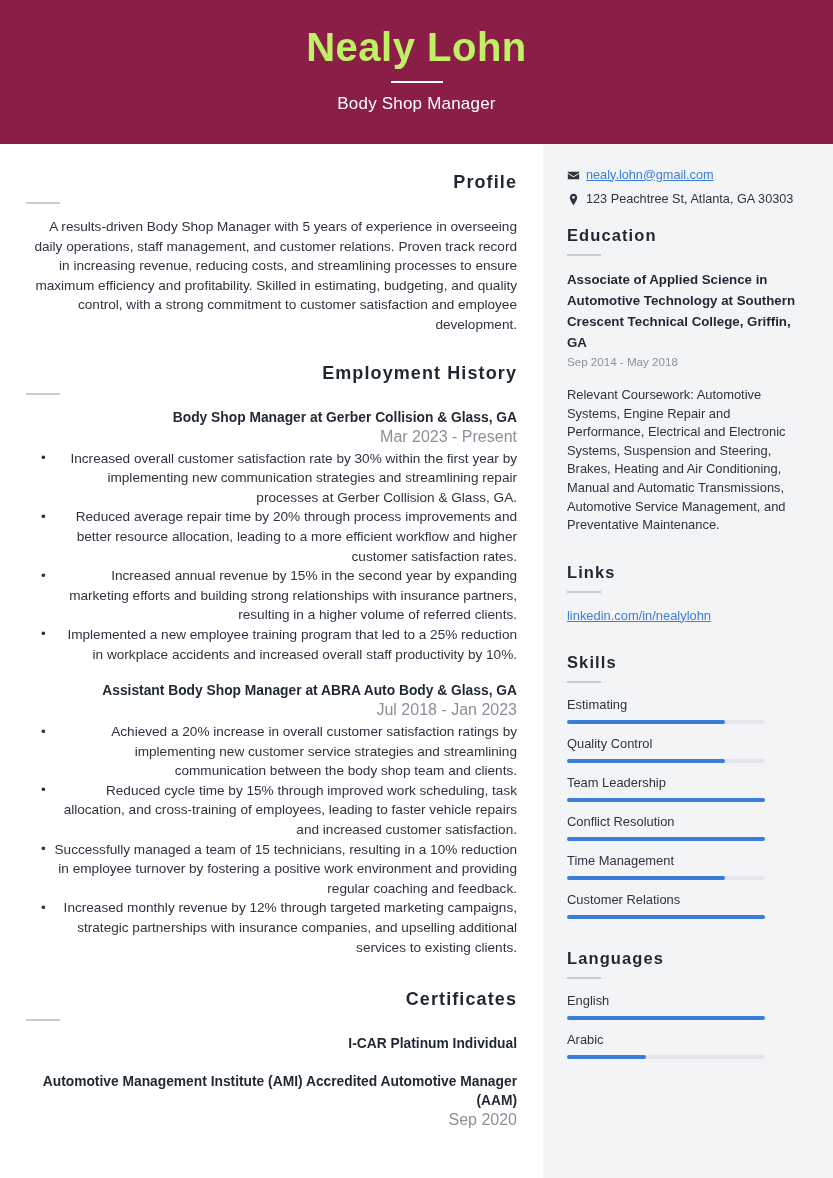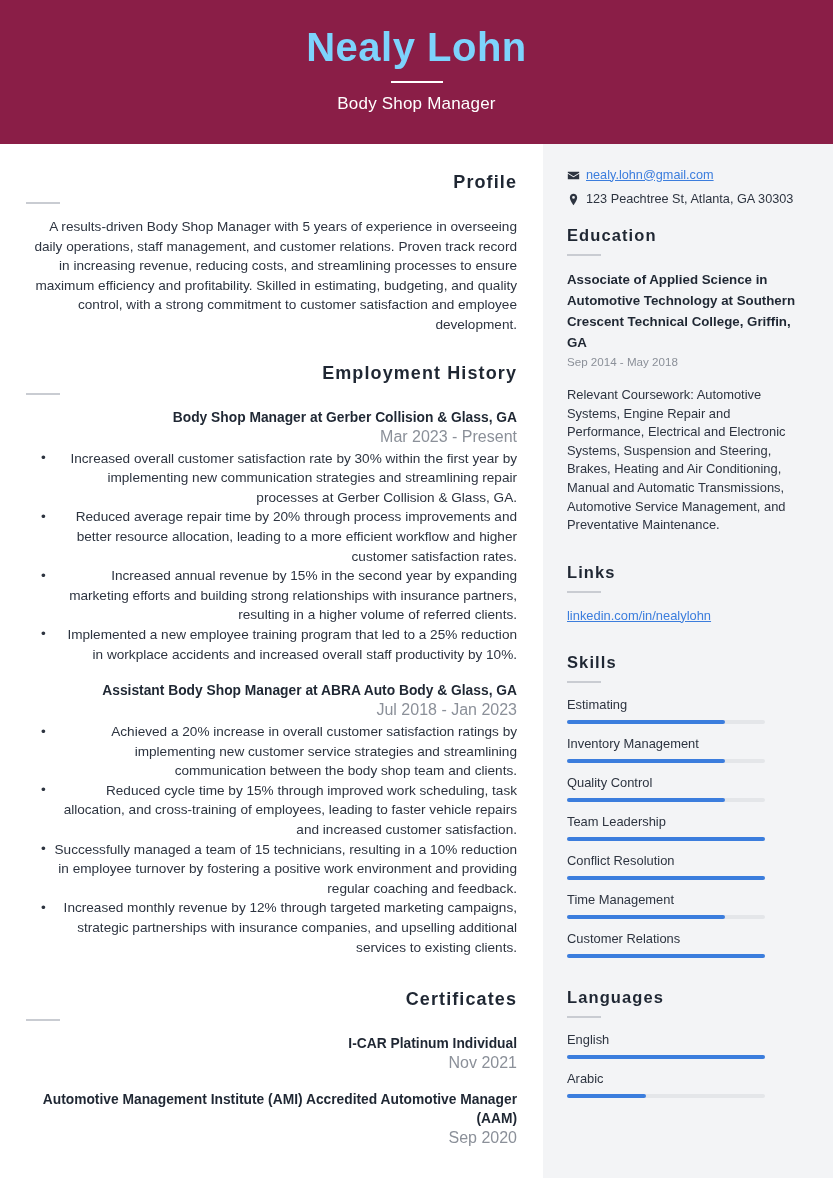--- a/index.html
+++ b/index.html
@@ -24,21 +24,21 @@
   .header {
     height: 144px;
     background: #8a1e47;
     display: flex;
     flex-direction: column;
     align-items: center;
     justify-content: center;
     padding-bottom: 4px;
   }
   .header-name {
-    color: #7dd3fc;
+    color: #bef264;
     font-size: 40px;
     font-weight: 700;
     letter-spacing: 0.5px;
     line-height: 1.05;
   }
   .header-rule {
     width: 52px;
     height: 2px;
     background: #ffffff;
     margin: 13px 0 11px 0;
@@ -264,21 +264,20 @@
       </div>
 
       <div class="gap-lg"></div>
 
       <div>
         <div class="sec-head">Certificates</div>
         <div class="sec-rule"></div>
 
         <div>
           <div class="job-title">I-CAR Platinum Individual</div>
-          <div class="job-date">Nov 2021</div>
         </div>
 
         <div class="gap-md"></div>
 
         <div>
           <div class="job-title">Automotive Management Institute (AMI) Accredited Automotive Manager (AAM)</div>
           <div class="job-date">Sep 2020</div>
         </div>
       </div>
 
@@ -331,26 +330,20 @@
         <div class="sec-head side">Skills</div>
         <div class="sec-rule"></div>
 
         <div class="bar-item">
           <div class="bar-label">Estimating</div>
           <div class="bar-track">
             <div class="bar-fill" style="width: 80%;"></div>
           </div>
         </div>
         <div class="bar-item">
-          <div class="bar-label">Inventory Management</div>
-          <div class="bar-track">
-            <div class="bar-fill" style="width: 80%;"></div>
-          </div>
-        </div>
-        <div class="bar-item">
           <div class="bar-label">Quality Control</div>
           <div class="bar-track">
             <div class="bar-fill" style="width: 80%;"></div>
           </div>
         </div>
         <div class="bar-item">
           <div class="bar-label">Team Leadership</div>
           <div class="bar-track">
             <div class="bar-fill" style="width: 100%;"></div>
           </div>

